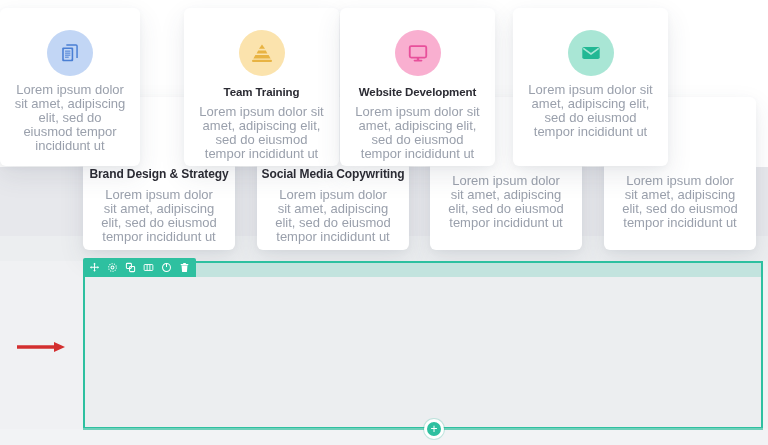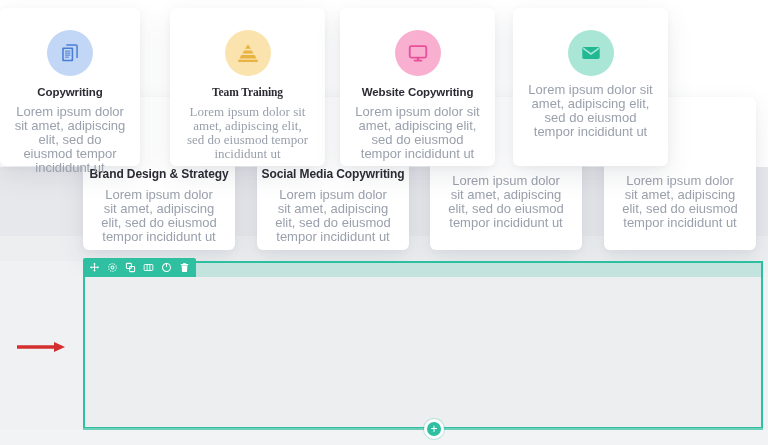--- a/index.html
+++ b/index.html
@@ -205,46 +205,45 @@
       <svg width="22" height="22" viewBox="0 0 24 24">
         <rect x="3.5" y="6" width="12" height="15" rx="1.2" fill="#4a7fd4"></rect>
         <rect x="5.2" y="7.6" width="8.6" height="11.8" rx="0.8" fill="#c2d6f5"></rect>
         <rect x="6.6" y="9.4" width="5.8" height="1.1" fill="#4a7fd4"></rect>
         <rect x="6.6" y="11.6" width="5.8" height="1.1" fill="#4a7fd4"></rect>
         <rect x="6.6" y="13.8" width="5.8" height="1.1" fill="#4a7fd4"></rect>
         <rect x="6.6" y="16" width="4" height="1.1" fill="#4a7fd4"></rect>
         <path d="M8 3.2h10.5a1.2 1.2 0 0 1 1.2 1.2v13" fill="none" stroke="#4a7fd4" stroke-width="1.6"></path>
       </svg>
     </div>
-    <div class="card-title">Copywriting</div>
-    <div class="card-body">Lorem ipsum dolor sit amet, adipiscing elit, sed do eiusmod tempor incididunt ut</div>
-  </div>
-
-  <div class="card r1" style="left:170px; width:155px;font-family:Liberation Serif, serif;">
+    <div class="card-body">Lorem ipsum dolor sit amet, adipiscing elit, sed do eiusmod tempor incididunt ut</div>
+  </div>
+
+  <div class="card r1" style="left:184px; width:155px;">
     <div class="icon-circle" style="background:#fbe3ad;">
       <svg width="24" height="22" viewBox="0 0 24 22" fill="#e8b342">
         <path d="M12 2.5l3 4.3H9z"></path>
         <path d="M8.2 8.4h7.6l1.6 3.2H6.6z"></path>
         <path d="M5.4 13.1h13.2l2 3.4H3.4z"></path>
         <rect x="2" y="17.8" width="20" height="2.2" rx="1.1"></rect>
       </svg>
     </div>
     <div class="card-title">Team Training</div>
     <div class="card-body">Lorem ipsum dolor sit amet, adipiscing elit, sed do eiusmod tempor incididunt ut</div>
   </div>
 
   <div class="card r1" style="left:340px; width:155px;">
     <div class="icon-circle" style="background:#f9afd0;">
       <svg width="22" height="22" viewBox="0 0 24 24">
         <rect x="3" y="4.5" width="18" height="12.5" rx="1.6" fill="none" stroke="#e8509b" stroke-width="2"></rect>
         <rect x="10.7" y="17" width="2.6" height="2.6" fill="#e8509b"></rect>
         <rect x="7.2" y="19.3" width="9.6" height="1.9" rx="0.9" fill="#e8509b"></rect>
       </svg>
     </div>
-    <div class="card-title">Website Copywriting</div>
+    <div class="card-title">Website Development</div>
     <div class="card-body">Lorem ipsum dolor sit amet, adipiscing elit, sed do eiusmod tempor incididunt ut</div>
   </div>
 
   <div class="card r1" style="left:513px; width:155px;">
     <div class="icon-circle" style="background:#a9e6d5;">
       <svg width="22" height="22" viewBox="0 0 24 24" fill="#22b894">
         <rect x="2.5" y="5.5" width="19" height="13" rx="2"></rect>
         <path d="M3.6 7l8.4 6 8.4-6" fill="none" stroke="#a9e6d5" stroke-width="1.8"></path>
       </svg>
     </div>

